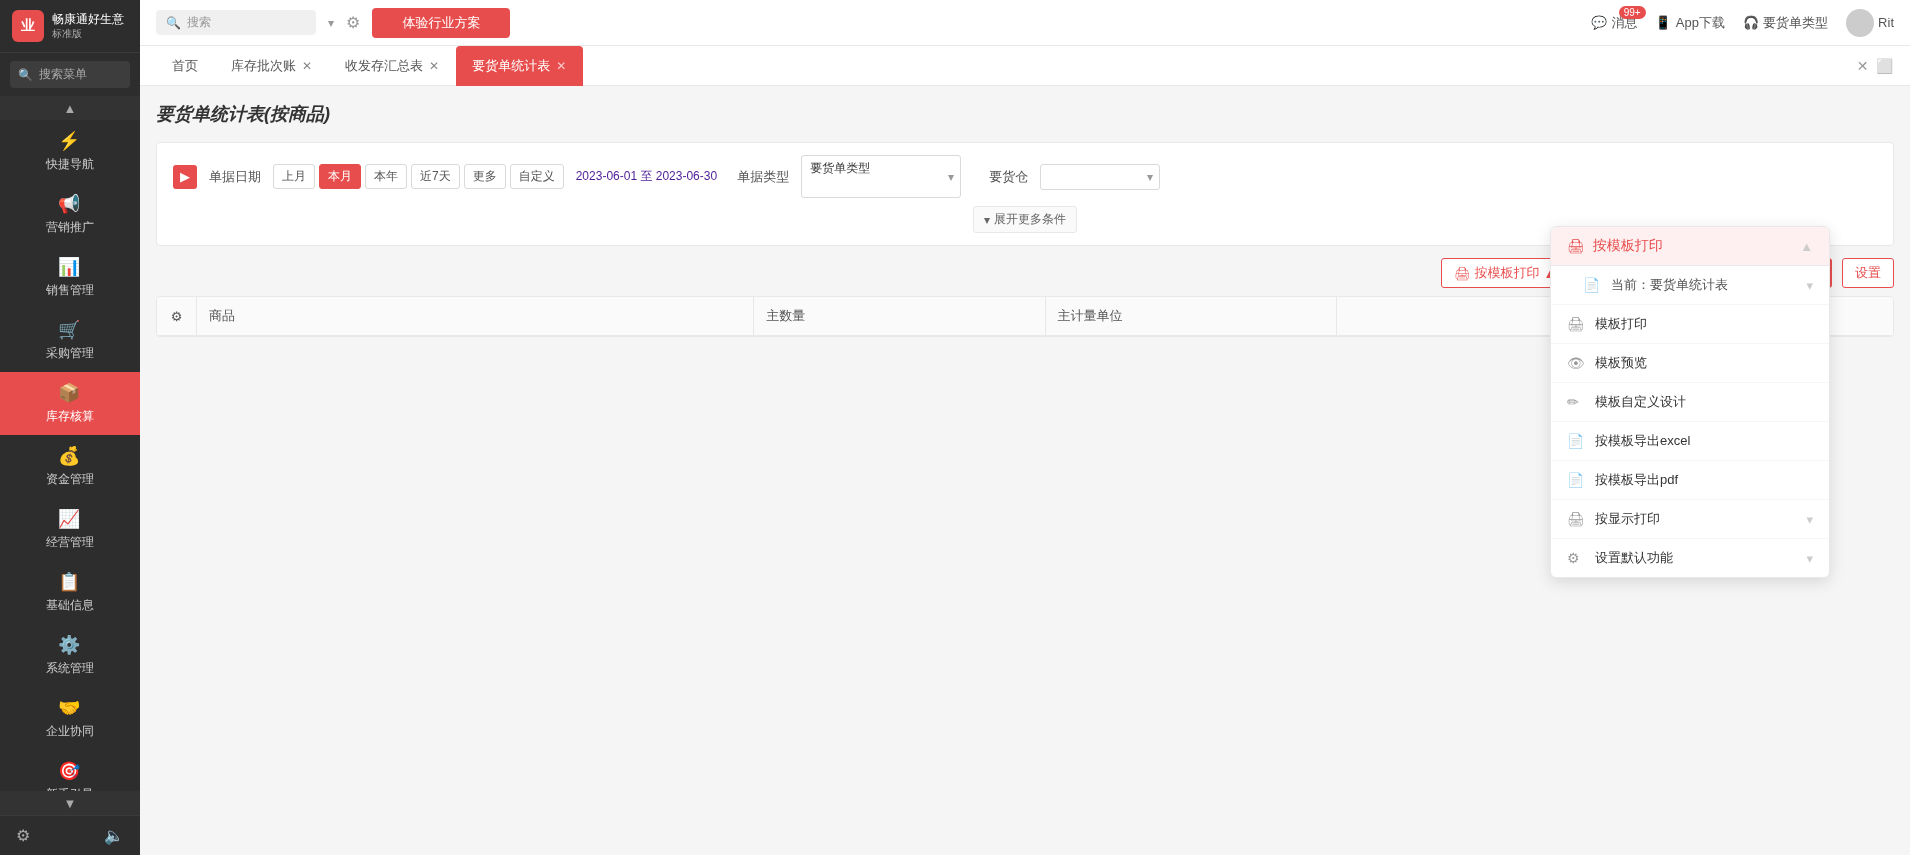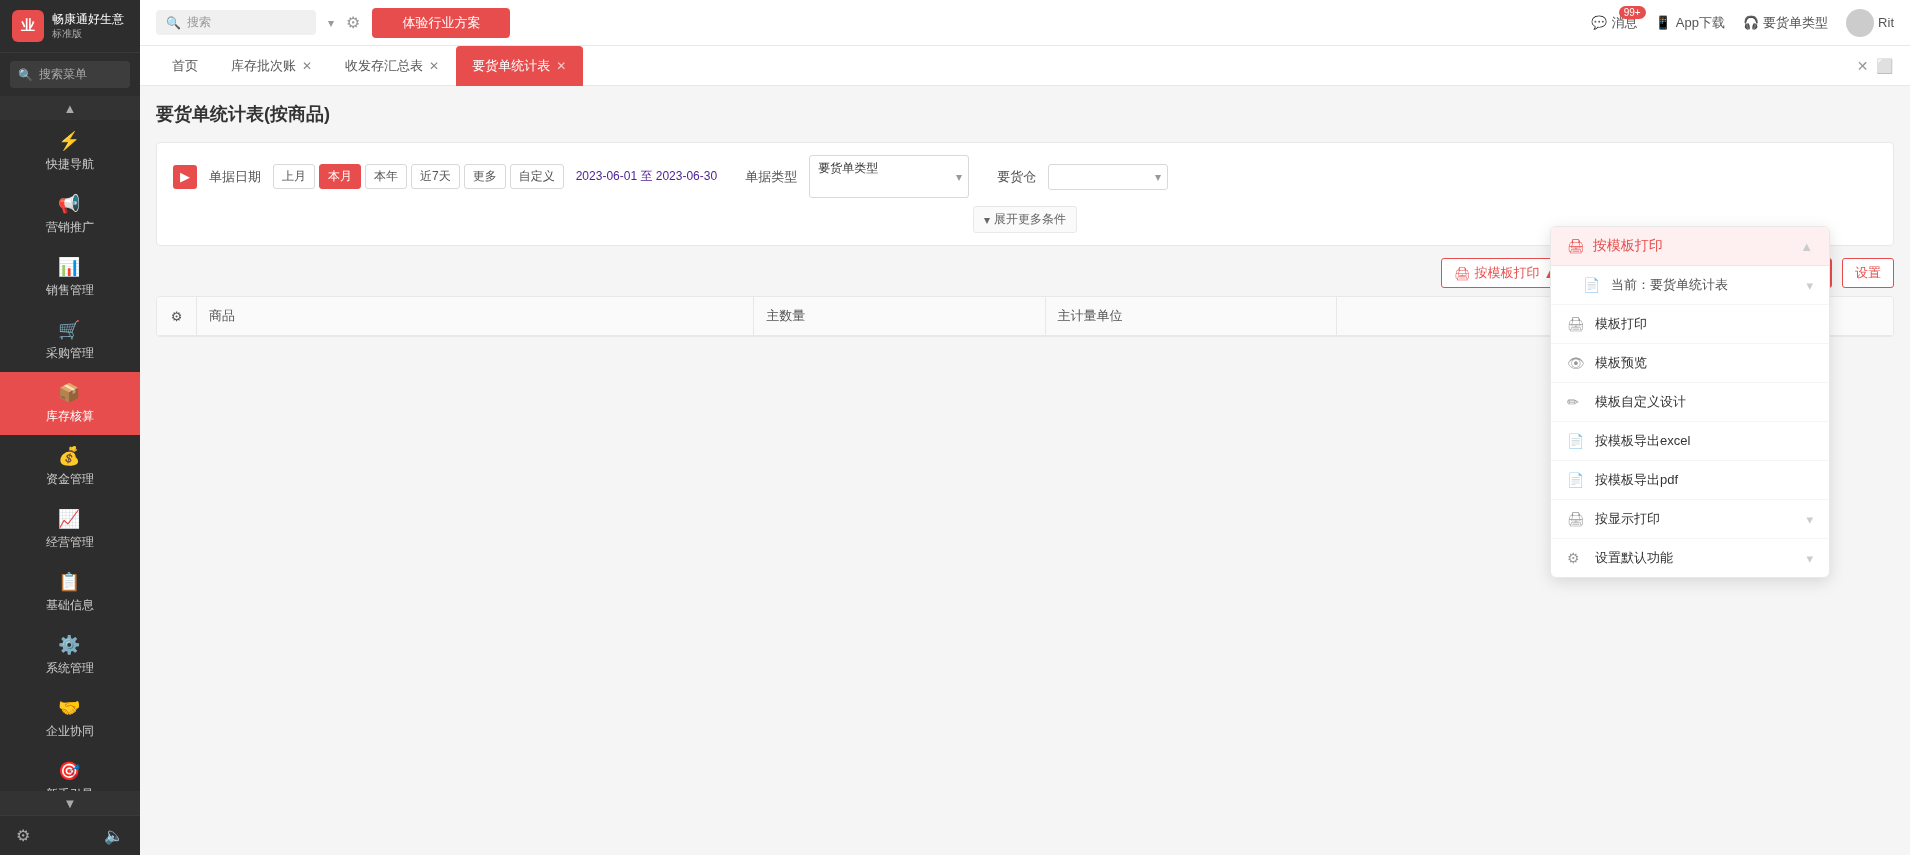--- a/index.html
+++ b/index.html
@@ -177,20 +177,21 @@
     
     .content-area { flex: 1; overflow: auto; padding: 0; background: #f5f5f5; position: relative; }
 
     
     .page-wrapper { padding: 16px; }
     .page-title {
       font-size: 18px;
       font-weight: bold;
       color: #333;
       margin-bottom: 16px;
+      font-style: italic;
     }
 
     
     .filter-bar {
       background: #fff;
       border: 1px solid #e8e8e8;
       border-radius: 4px;
       padding: 12px 16px;
       margin-bottom: 12px;
     }
@@ -494,21 +495,21 @@
           <div class="date-btns">
             <button class="date-btn">上月</button>
             <button class="date-btn active">本月</button>
             <button class="date-btn">本年</button>
             <button class="date-btn">近7天</button>
             <button class="date-btn">更多</button>
             <button class="date-btn">自定义</button>
           </div>
           <span class="date-range">2023-06-01 至 2023-06-30</span>
 
-          <span class="filter-label" style="margin-left:16px;">单据类型</span>
+          <span class="filter-label" style="margin-left:8px;">单据类型</span>
           <div class="select-box">
             <span>要货单类型</span>
             <span style="position:absolute;right:6px;top:50%;transform:translateY(-50%);color:#999;">▾</span>
           </div>
 
           <span class="filter-label" style="margin-left:16px;">要货仓</span>
           <div class="select-box" style="min-width:120px;position:relative;">
             <span></span>
             <span style="position:absolute;right:6px;top:50%;transform:translateY(-50%);color:#999;">▾</span>
           </div>

